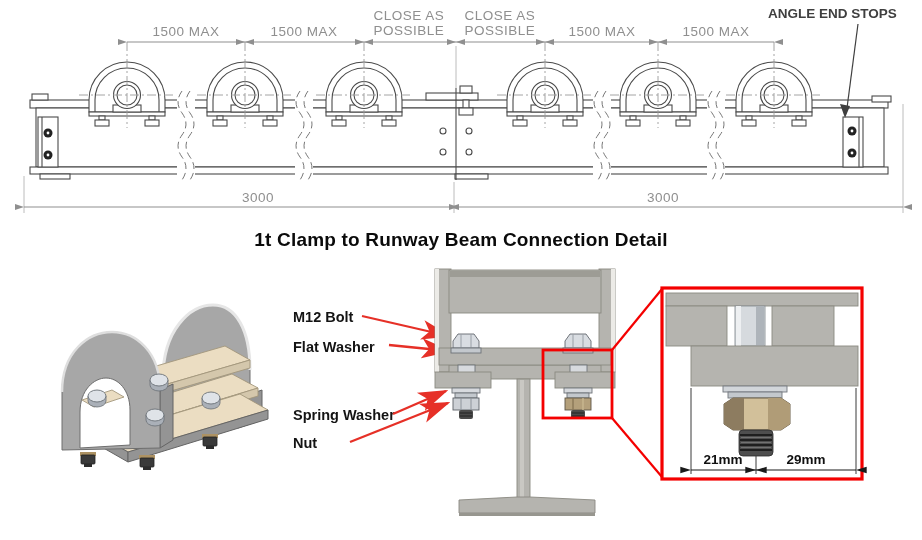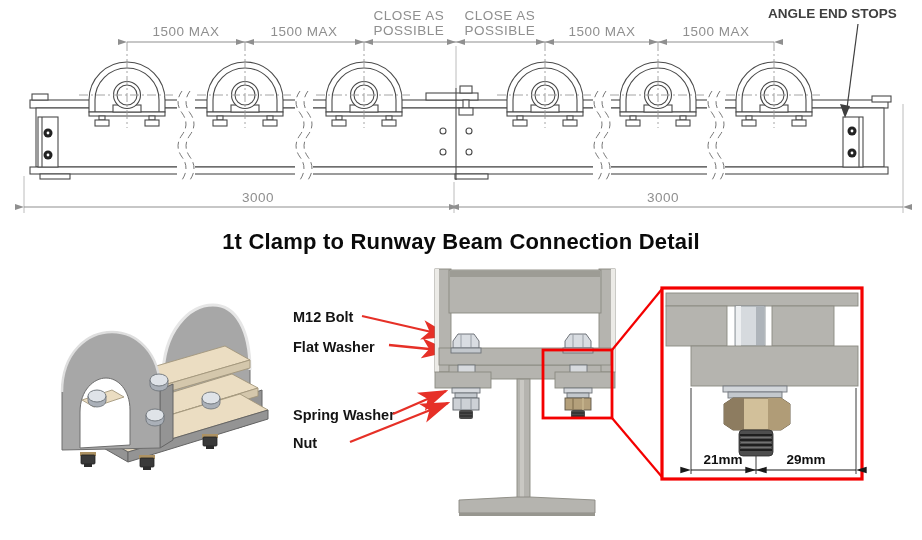--- a/index.html
+++ b/index.html
@@ -2,21 +2,21 @@
 <html><head>
 <meta charset="utf-8">
 <style>
   html,body { margin:0; padding:0; background:#fff; }
   .page { position:relative; width:922px; height:540px; background:#fff; overflow:hidden;
           font-family:"Liberation Sans", sans-serif; }
   .page svg { position:absolute; left:0; display:block; }
   #elev { top:0; }
   #det  { top:260px; }
   .title { position:absolute; top:229px; left:0; right:0; text-align:center;
-           font-size:22px; font-weight:bold; color:#0a0a0a; letter-spacing:0.2px; }
+           font-size:19px; font-weight:bold; color:#0a0a0a; letter-spacing:0.2px; }
   
   .lnw { fill:#fff; stroke:#4a4a4a; stroke-width:1.1; }
   .ln  { fill:none; stroke:#4a4a4a; stroke-width:1.1; }
   .cl  { fill:none; stroke:#9a9a9a; stroke-width:0.9; stroke-dasharray:9 3 2 3; }
   .brk { fill:none; stroke:#777; stroke-width:1; stroke-dasharray:7 4; }
   .dim { stroke:#8f8f8f; stroke-width:1; fill:none; }
   .ext { stroke:#ababab; stroke-width:0.8; fill:none; }
   .dimtxt  { font-size:13.5px; fill:#8f8f8f; letter-spacing:0.5px; text-anchor:middle; }
   .calltxt { font-size:13.5px; font-weight:bold; fill:#3f3f3f; }
   .lbl  { font-size:14.5px; font-weight:bold; fill:#141414; }

